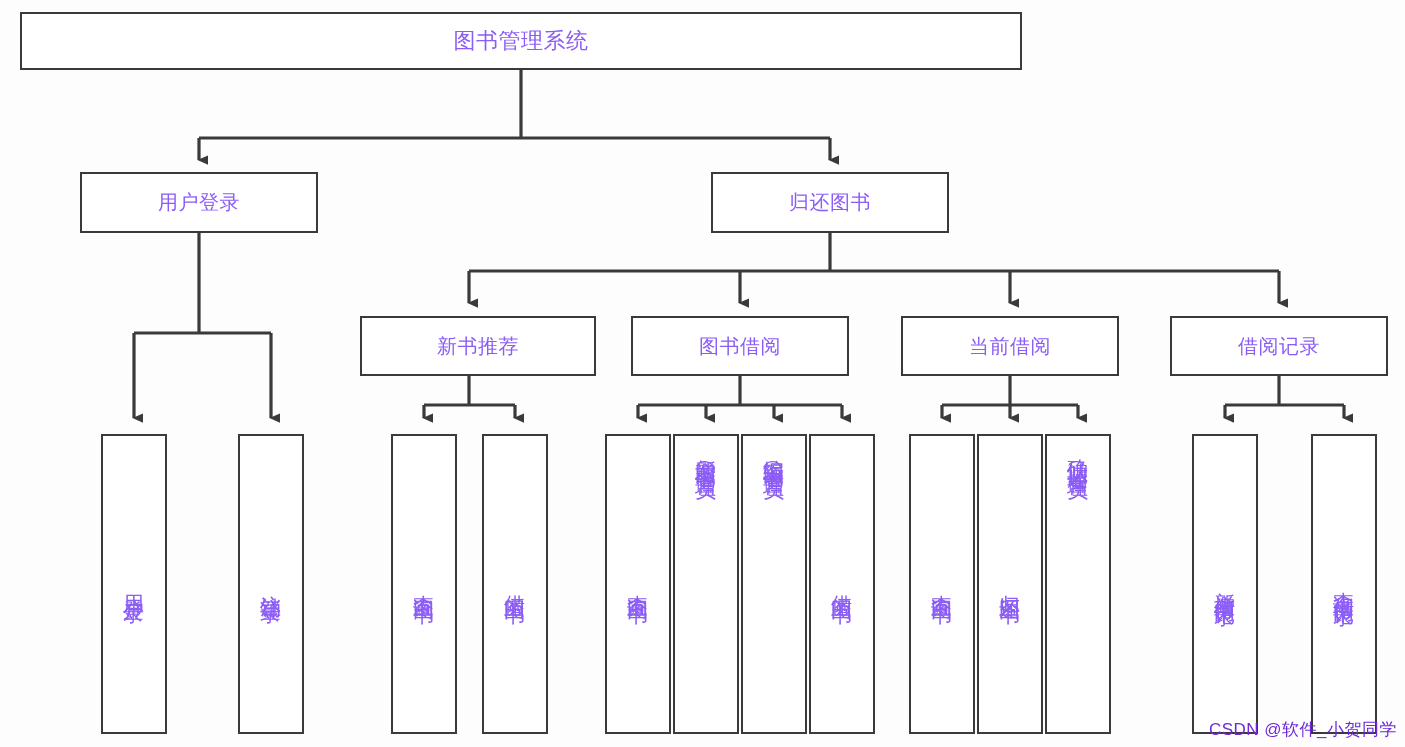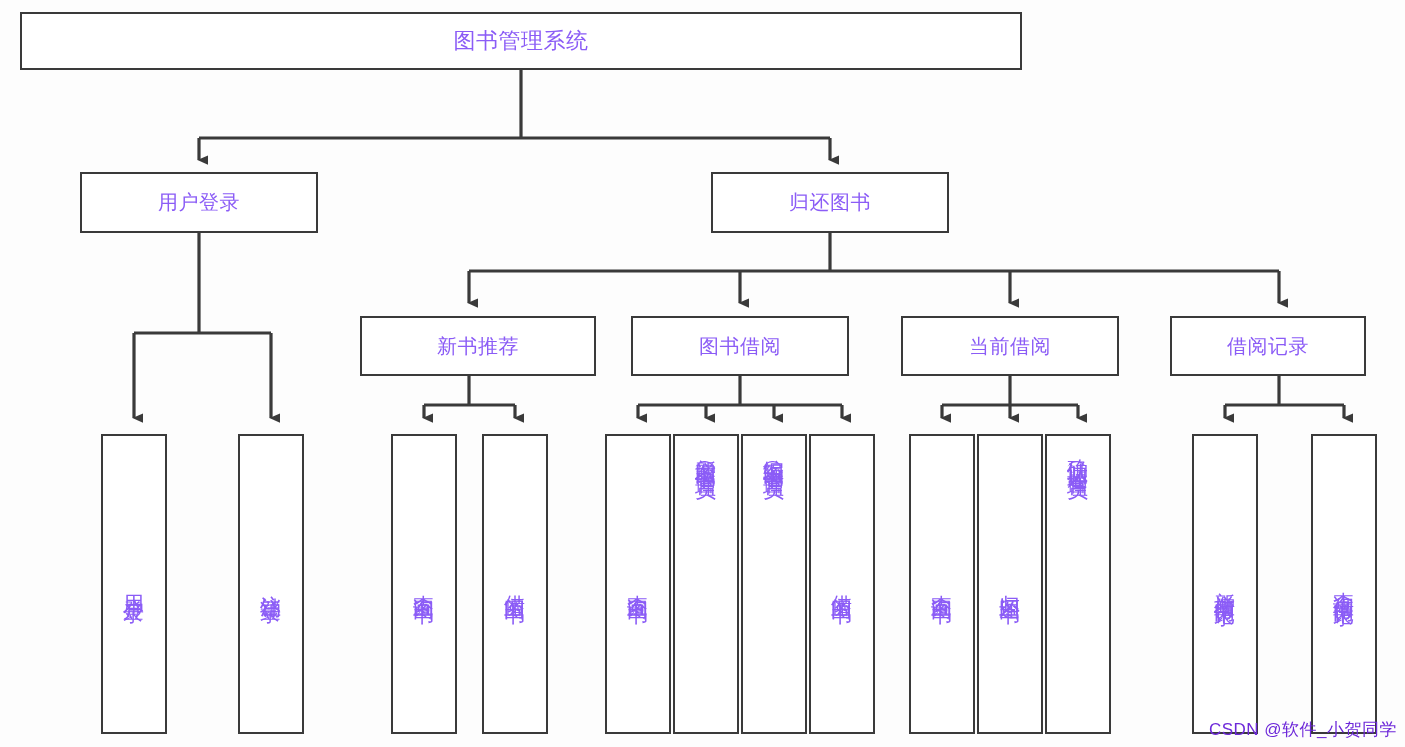--- a/index.html
+++ b/index.html
@@ -140,21 +140,21 @@
   </div>
 
   <div class="node mid" style="left:631px;top:316px;width:218px;height:60px;">
     <span class="lbl">图书借阅</span>
   </div>
 
   <div class="node mid" style="left:901px;top:316px;width:218px;height:60px;">
     <span class="lbl">当前借阅</span>
   </div>
 
-  <div class="node mid" style="left:1170px;top:316px;width:196px;height:60px;">
+  <div class="node mid" style="left:1170px;top:316px;width:218px;height:60px;">
     <span class="lbl">借阅记录</span>
   </div>
 
   <div class="node leaf centred" style="left:101px;top:434px;width:66px;height:300px;">
     <span class="lbl">用户登录</span>
   </div>
 
   <div class="node leaf centred" style="left:238px;top:434px;width:66px;height:300px;">
     <span class="lbl">注销登录</span>
   </div>

